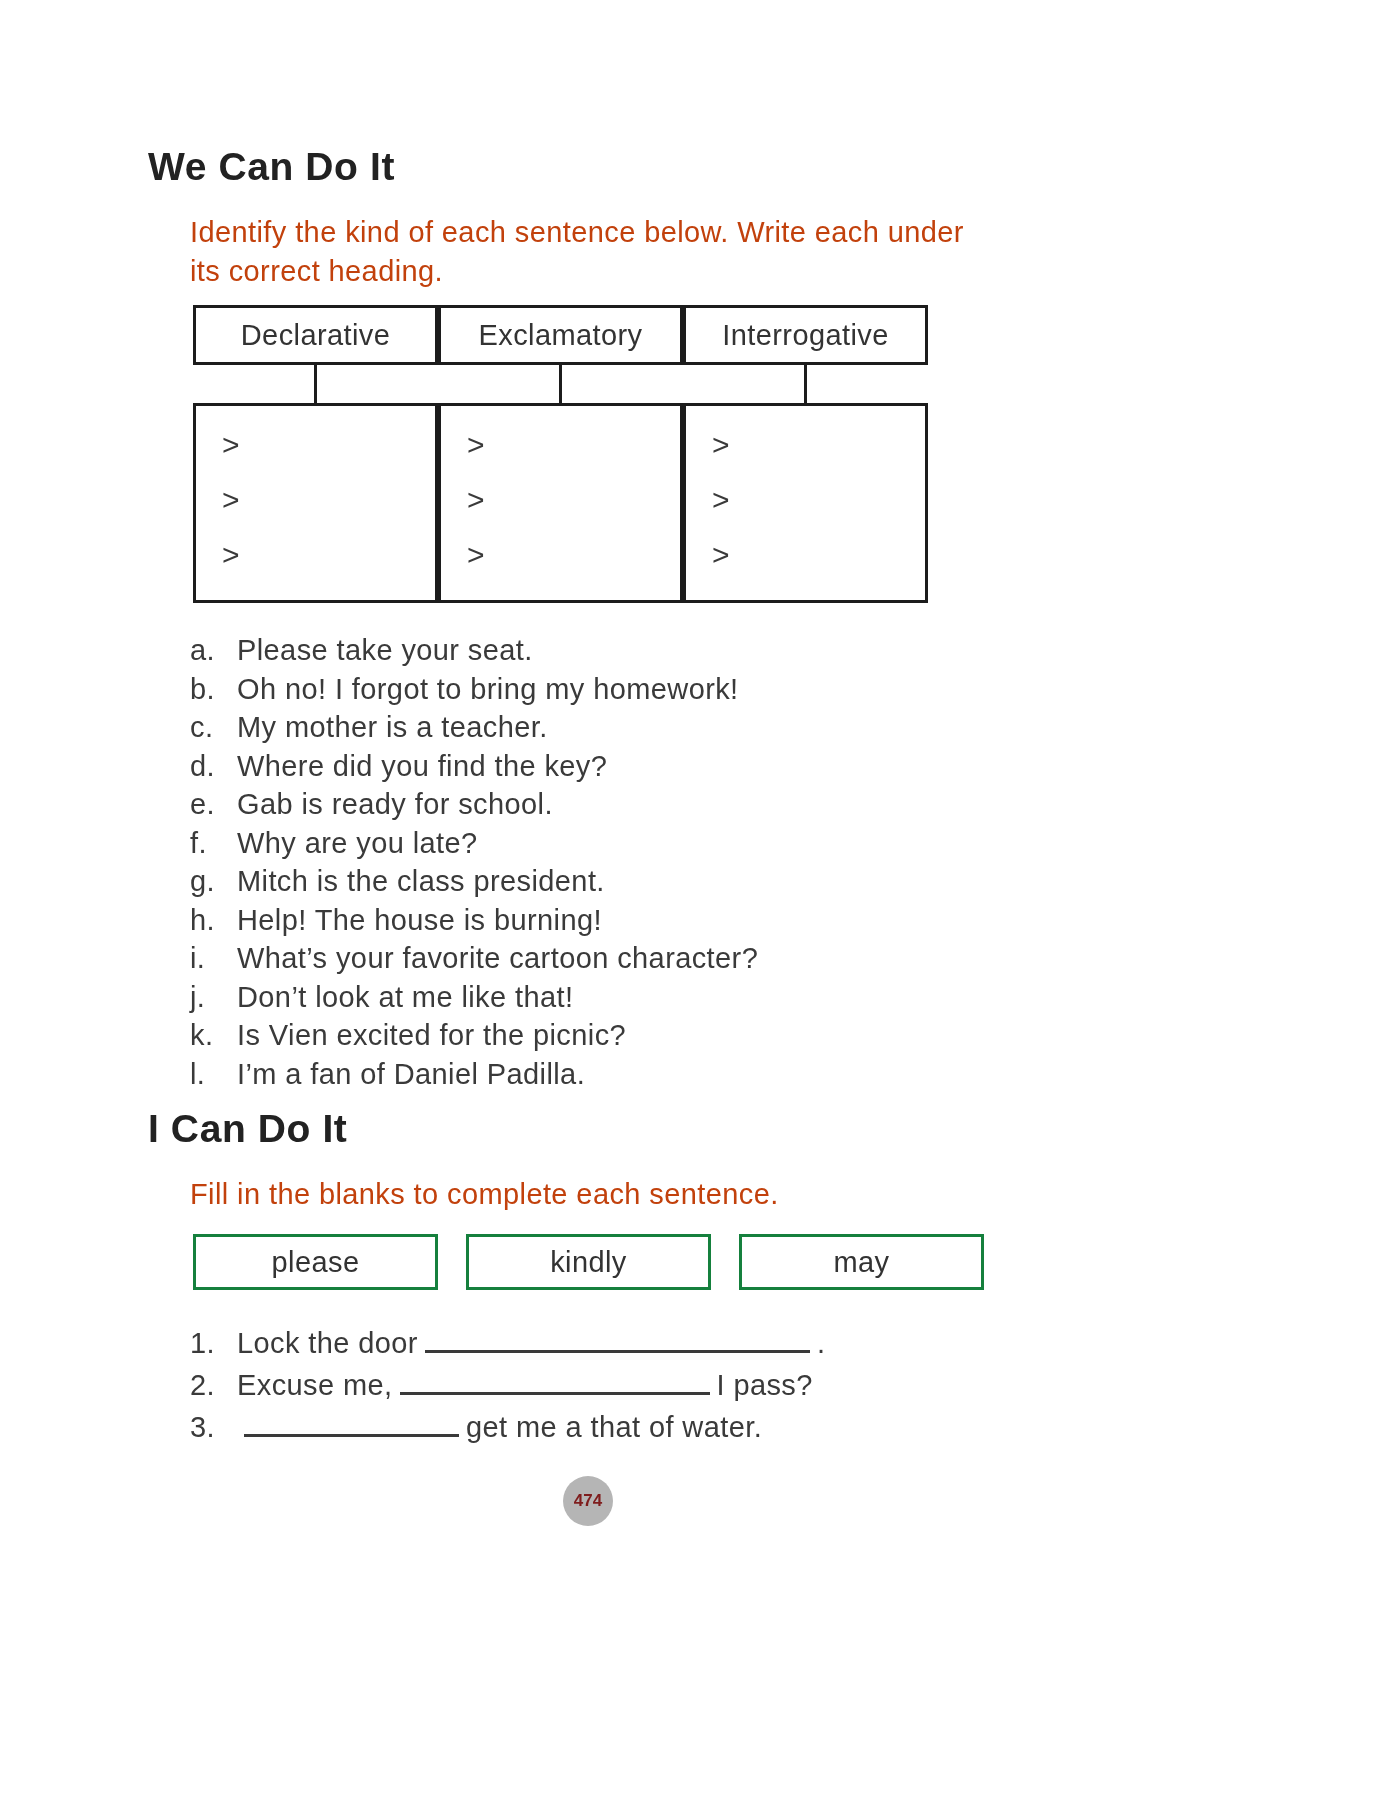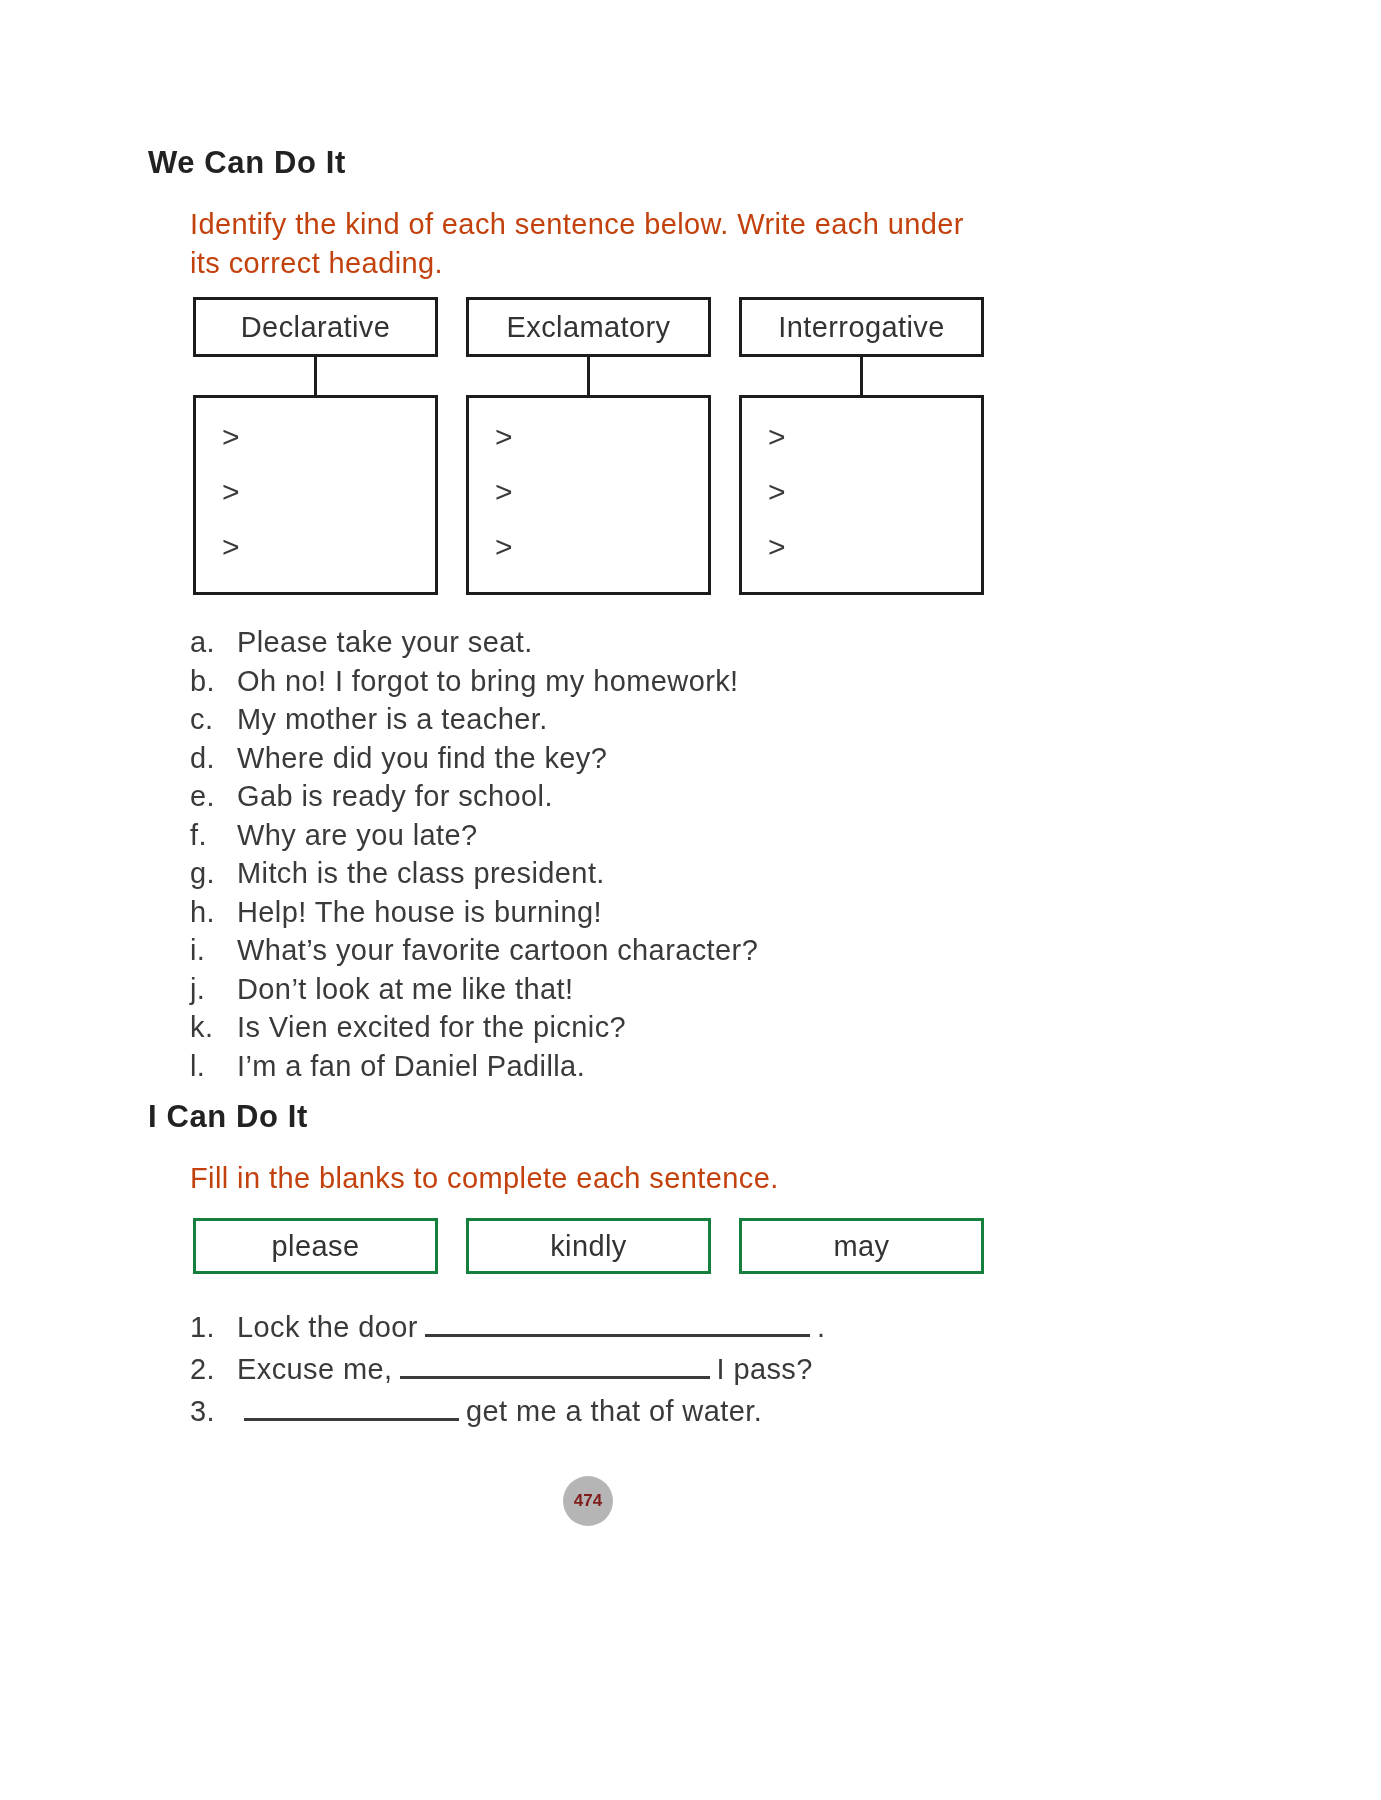--- a/index.html
+++ b/index.html
@@ -12,36 +12,35 @@
   }
   .page {
     position: relative;
     width: 1381px;
     height: 1800px;
     padding: 145px 0 0 148px;
     overflow: hidden;
     letter-spacing: 0.4px;
   }
   .section-title {
-    font-size: 31px;
+    font-size: 39px;
     font-weight: bold;
     color: #222222;
     letter-spacing: 0.6px;
   }
   .instructions {
     margin: 24px 0 0 42px;
     font-size: 29px;
     line-height: 39px;
     max-width: 775px;
     color: #c2410c;
   }
   
   .columns {
     display: flex;
-    gap: 28px;
     margin: 14px 0 0 45px;
     width: 791px;
   }
   .column { width: 245px; }
   .header-box {
     border: 3px solid #1c1c1c;
     height: 60px;
     display: flex;
     align-items: center;
     justify-content: center;

